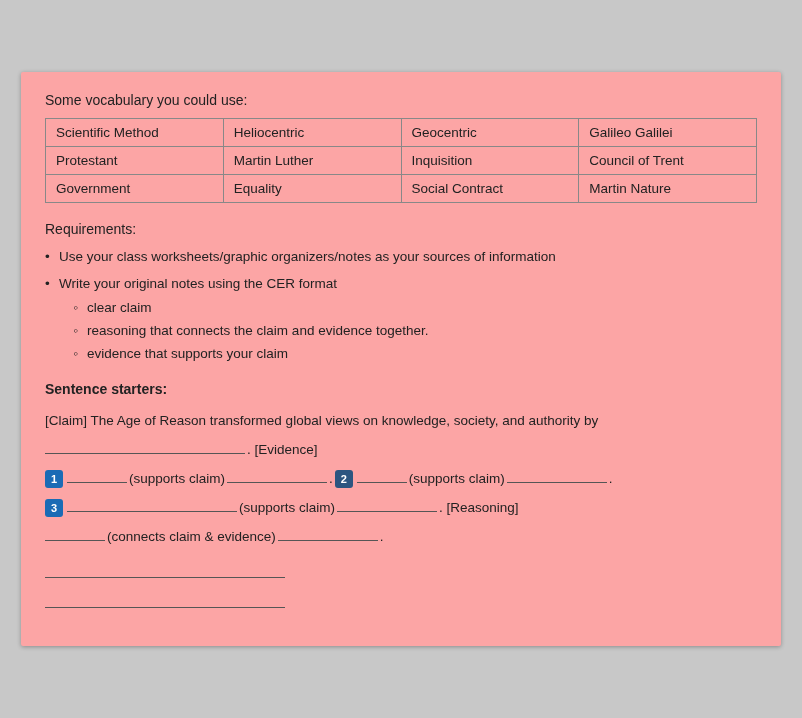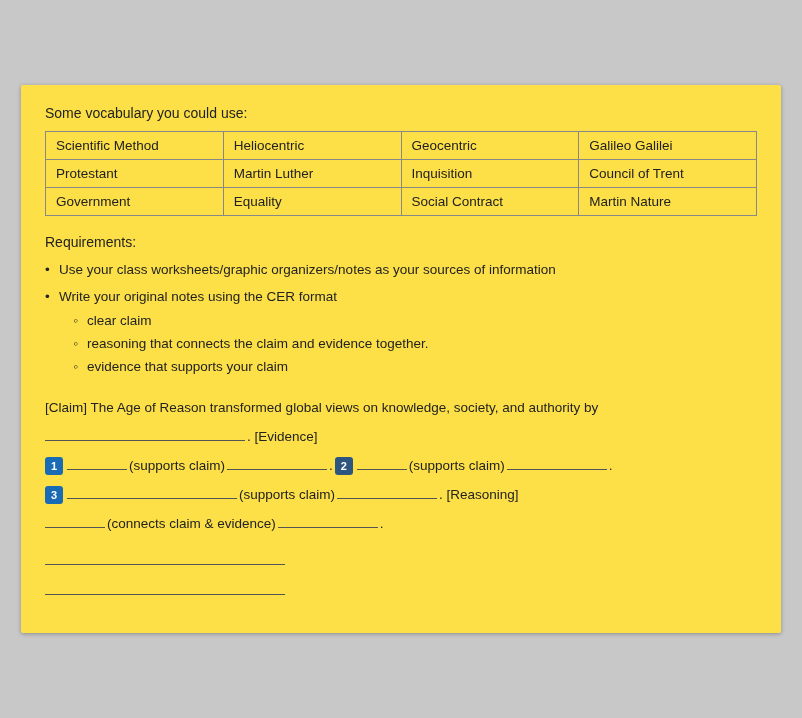--- a/index.html
+++ b/index.html
@@ -11,21 +11,21 @@
     body {
       background: #c8c8c8;
       display: flex;
       justify-content: center;
       align-items: center;
       min-height: 100vh;
       font-family: Arial, sans-serif;
     }
 
     .card {
-      background: #fde047;
+      background: #fca5a5;
       width: 760px;
       padding: 20px 24px 28px 24px;
       border-radius: 2px;
       box-shadow: 0 1px 4px rgba(0,0,0,0.3);
     }
 
     .vocab-header {
       font-size: 14px;
       color: #222;
       margin-bottom: 10px;
@@ -199,20 +199,21 @@
     <li>
       <span>Write your original notes using the CER format</span>
       <ul class="sub-list">
         <li>clear <span class="bold">claim</span></li>
         <li><span class="bold">reasoning</span> that connects the claim and evidence together.</li>
         <li><span class="bold">evidence</span> that supports your claim</li>
       </ul>
     </li>
   </ul>
 
+  <p class="sentence-starters-header">Sentence starters:</p>
 
   <div class="starters-block">
 
     <div class="line-row">
       <span>[Claim] The Age of Reason transformed global views on knowledge, society, and authority by</span>
       <span class="long-line ll-xlg"></span>
       <span>. [Evidence]</span>
     </div>
 
     <div class="line-row">

